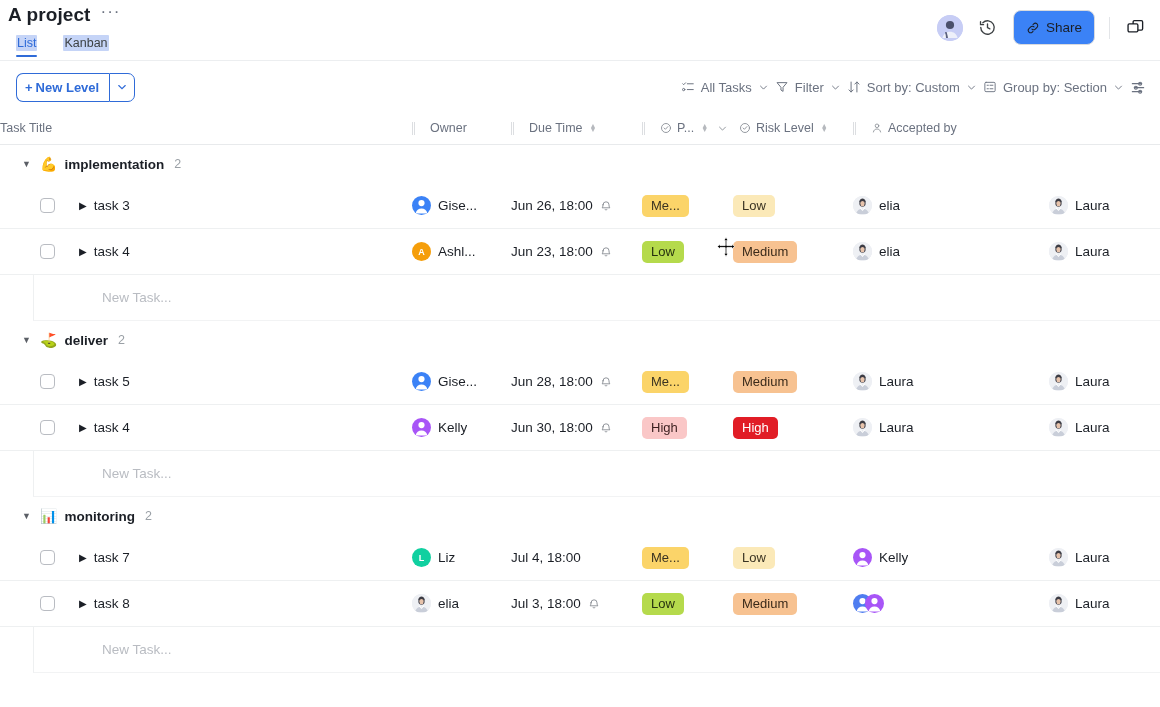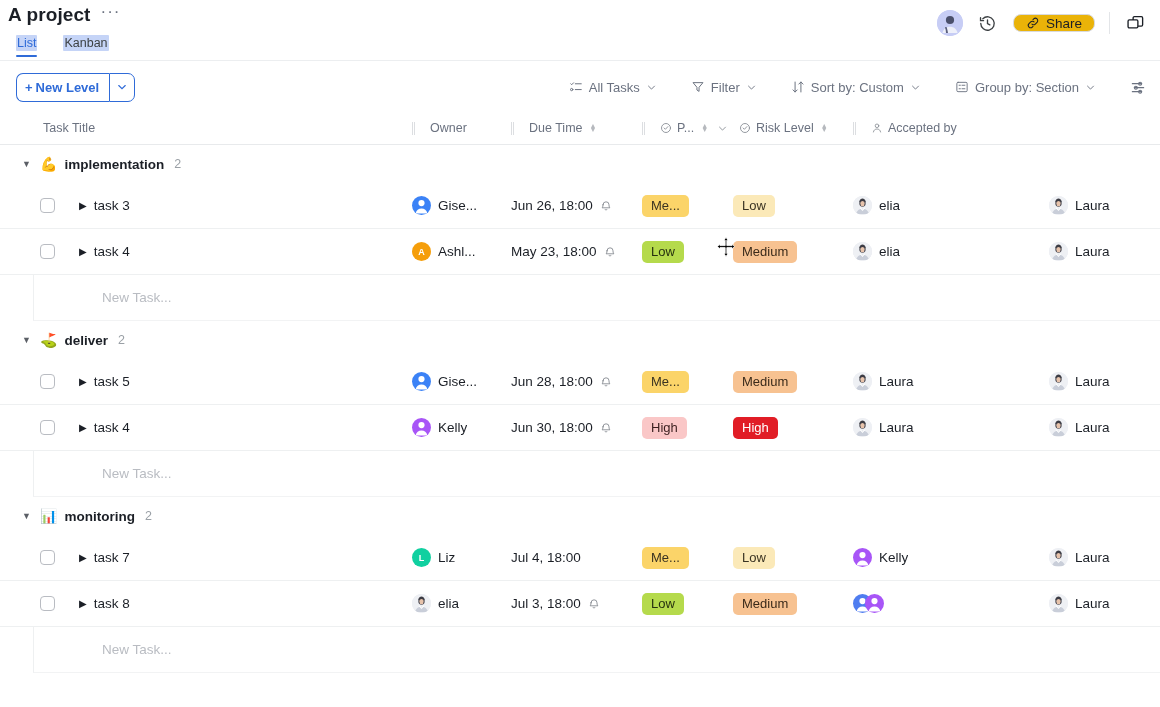--- a/index.html
+++ b/index.html
@@ -28,22 +28,22 @@
   }
   .avatar-top {
     width: 26px; height: 26px; border-radius: 50%;
     background: #c7cdf5; display: flex; align-items: center; justify-content: center;
     overflow: hidden;
   }
   .icon-btn { width: 22px; height: 22px; display: flex; align-items: center; justify-content: center; cursor: pointer; color: #3c4043; }
   .share-btn {
     display: flex; align-items: center; gap: 6px;
     border: 1px solid #d8dade; border-radius: 8px;
-    height: 18px; padding: 0 12px; font-size: 13.5px; color: #1b1f26;
-    background: #eab308; cursor: pointer; font-weight: 500;
+    height: 35px; padding: 0 12px; font-size: 13.5px; color: #1b1f26;
+    background: #3b82f6; cursor: pointer; font-weight: 500;
   }
   .vdiv { width: 1px; height: 22px; background: #e3e5e8; }
 
   
   .tabs {
     position: absolute; left: 16px; top: 36px;
     display: flex; gap: 26px; align-items: center;
   }
   .tab { font-size: 12.5px; padding-bottom: 6px; cursor: pointer; position: relative; }
   .tab .lbl { background: #c5d4f7; padding: 1px 1px; border-radius: 1px; }
@@ -65,21 +65,21 @@
     display: flex; align-items: center; gap: 3px;
     border: 1px solid #2f6bd8; border-right: none;
     border-radius: 7px 0 0 7px; height: 29px; padding: 0 10px 0 8px;
     color: #2f6bd8; font-size: 13px; font-weight: 600; background: #fff; cursor: pointer;
   }
   .newtask-caret {
     border: 1px solid #2f6bd8; border-radius: 0 7px 7px 0;
     width: 26px; height: 29px; display: flex; align-items: center; justify-content: center;
     color: #2f6bd8; background: #fff; cursor: pointer;
   }
-  .toolbar-right { margin-left: auto; display: flex; gap: 34px; }
+  .toolbar-right { margin-left: auto; display: flex; gap: 6px; }
   .tb-item {
     display: flex; align-items: center; gap: 6px;
     font-size: 13px; color: #6b7280; cursor: pointer; white-space: nowrap;
   }
   .tb-item svg { flex: none; }
 
   
   .table { position: relative; }
   .ghost-row {
     position: absolute; top: 2px; left: 0; right: 0; height: 30px;
@@ -92,21 +92,21 @@
     border-bottom: 1px solid #e8eaec; font-size: 12.5px; color: #6b7280;
   }
   .th { display: flex; align-items: center; gap: 5px; height: 100%; position: relative; }
   .th .sep {
     width: 3px; height: 13px; flex: none; margin-right: 10px;
     border-left: 1px solid #dcdee1; border-right: 1px solid #dcdee1;
     cursor: col-resize;
   }
   .sort-arrows { display: inline-flex; flex-direction: column; line-height: 4px; color: #b6b9be; font-size: 7px; margin-left: 2px; }
 
-  .col-title   { width: 412px; padding-left: 43px; }
+  .col-title   { width: 412px; }
   .col-owner   { width: 99px; }
   .col-due     { width: 131px; }
   .col-pri     { width: 91px; }
   .col-risk    { width: 120px; }
   .col-acc     { width: 196px; }
   .col-asg     { width: 111px; }
 
   .tbody { height: 541px; overflow: hidden; position: relative; z-index: 1; }
 
   .section-row {
@@ -432,21 +432,21 @@
         <div class="cell title col-title" style="padding-left:0">
           <span class="checkbox"></span>
           <span class="expander">▶</span>
           <span class="task-name">task 4</span>
         </div>
         <div class="cell col-owner">
           <span class="av " style="background:#f59e0b">A</span>
           <span class="name-txt">Ashl...</span>
         </div>
         <div class="cell col-due">
-          <span class="due-txt">May 23, 18:00</span>
+          <span class="due-txt">Jun 23, 18:00</span>
           <span class="bell">
             <svg width="12" height="12" viewBox="0 0 24 24" fill="none" stroke="#7e838a" stroke-width="1.7" stroke-linecap="round" stroke-linejoin="round">
               <path d="M6 9.6a6 6 0 0 1 12 0c0 4 1.2 5.4 1.8 6H4.2C4.8 15 6 13.6 6 9.6z"></path>
               <path d="M10.2 19a2 2 0 0 0 3.6 0"></path>
             </svg>
           </span>
         </div>
         <div class="cell col-pri">
           <span class="badge" style="background:#b5da4c;color:#26310f">Low</span>
         </div>

